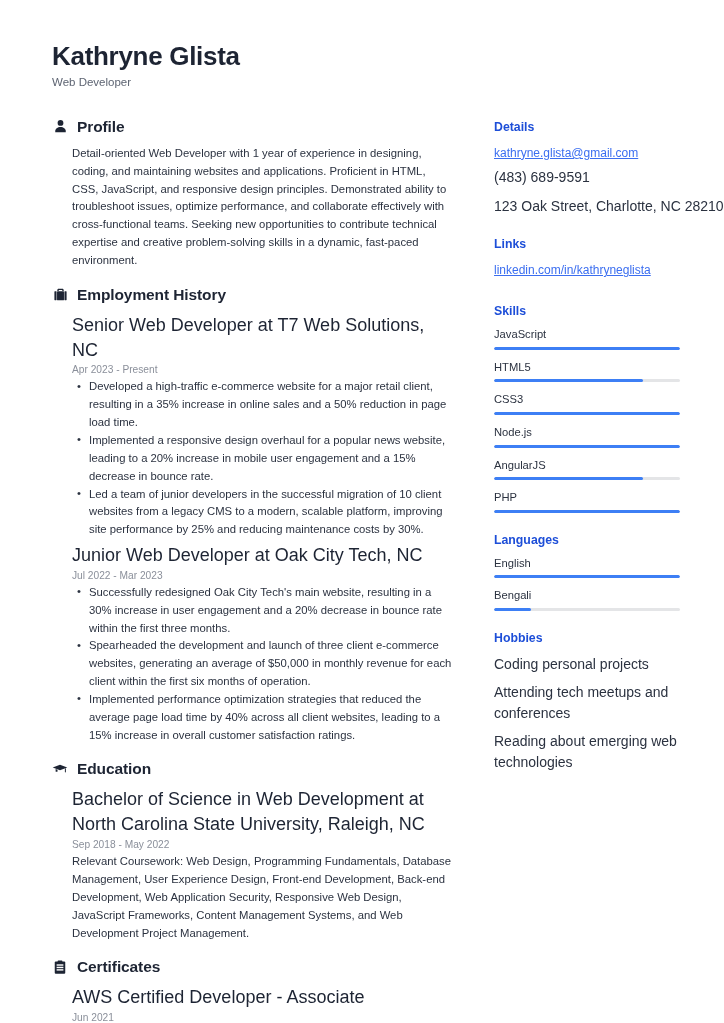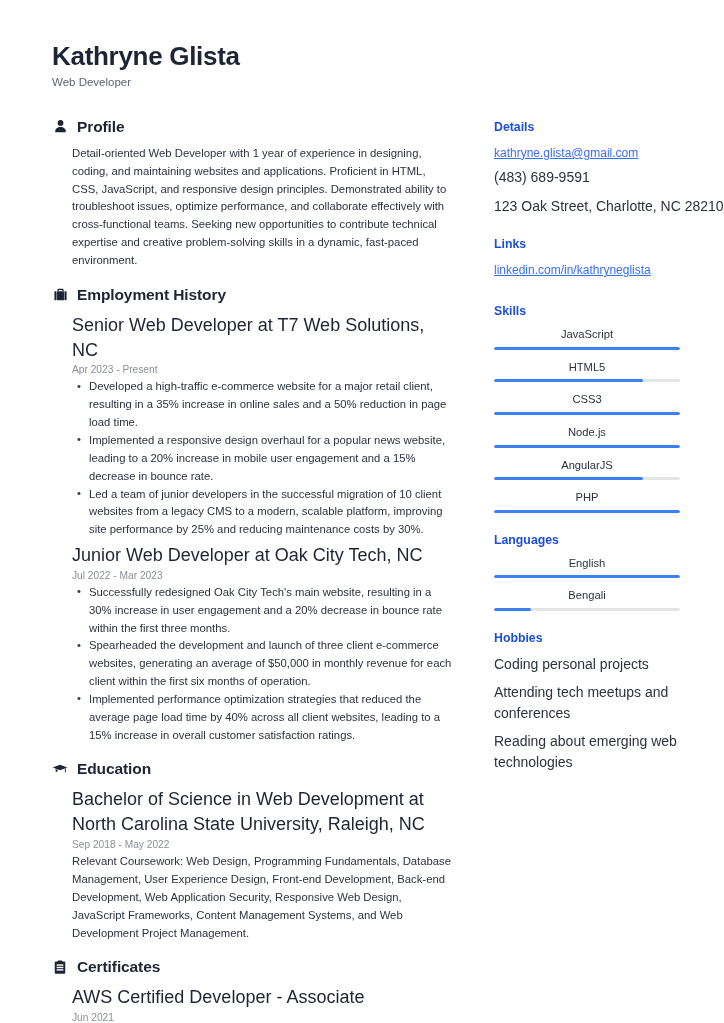--- a/index.html
+++ b/index.html
@@ -138,21 +138,21 @@
   a.side-link {
     font-size: 12px;
     color: #3b6ef0;
     text-decoration: underline;
     display: inline-block;
     margin-bottom: 7px;
     word-break: break-all;
   }
 
   
-  .meter-row { margin-bottom: 10px; text-align: center; }
+  .meter-row { margin-bottom: 10px; }
   .meter-label {
     font-size: 11.2px;
     color: #2b3240;
     margin-bottom: 5px;
     line-height: 1.3;
   }
   .meter-track {
     height: 3px;
     width: 100%;
     background: #e4e5e7;

